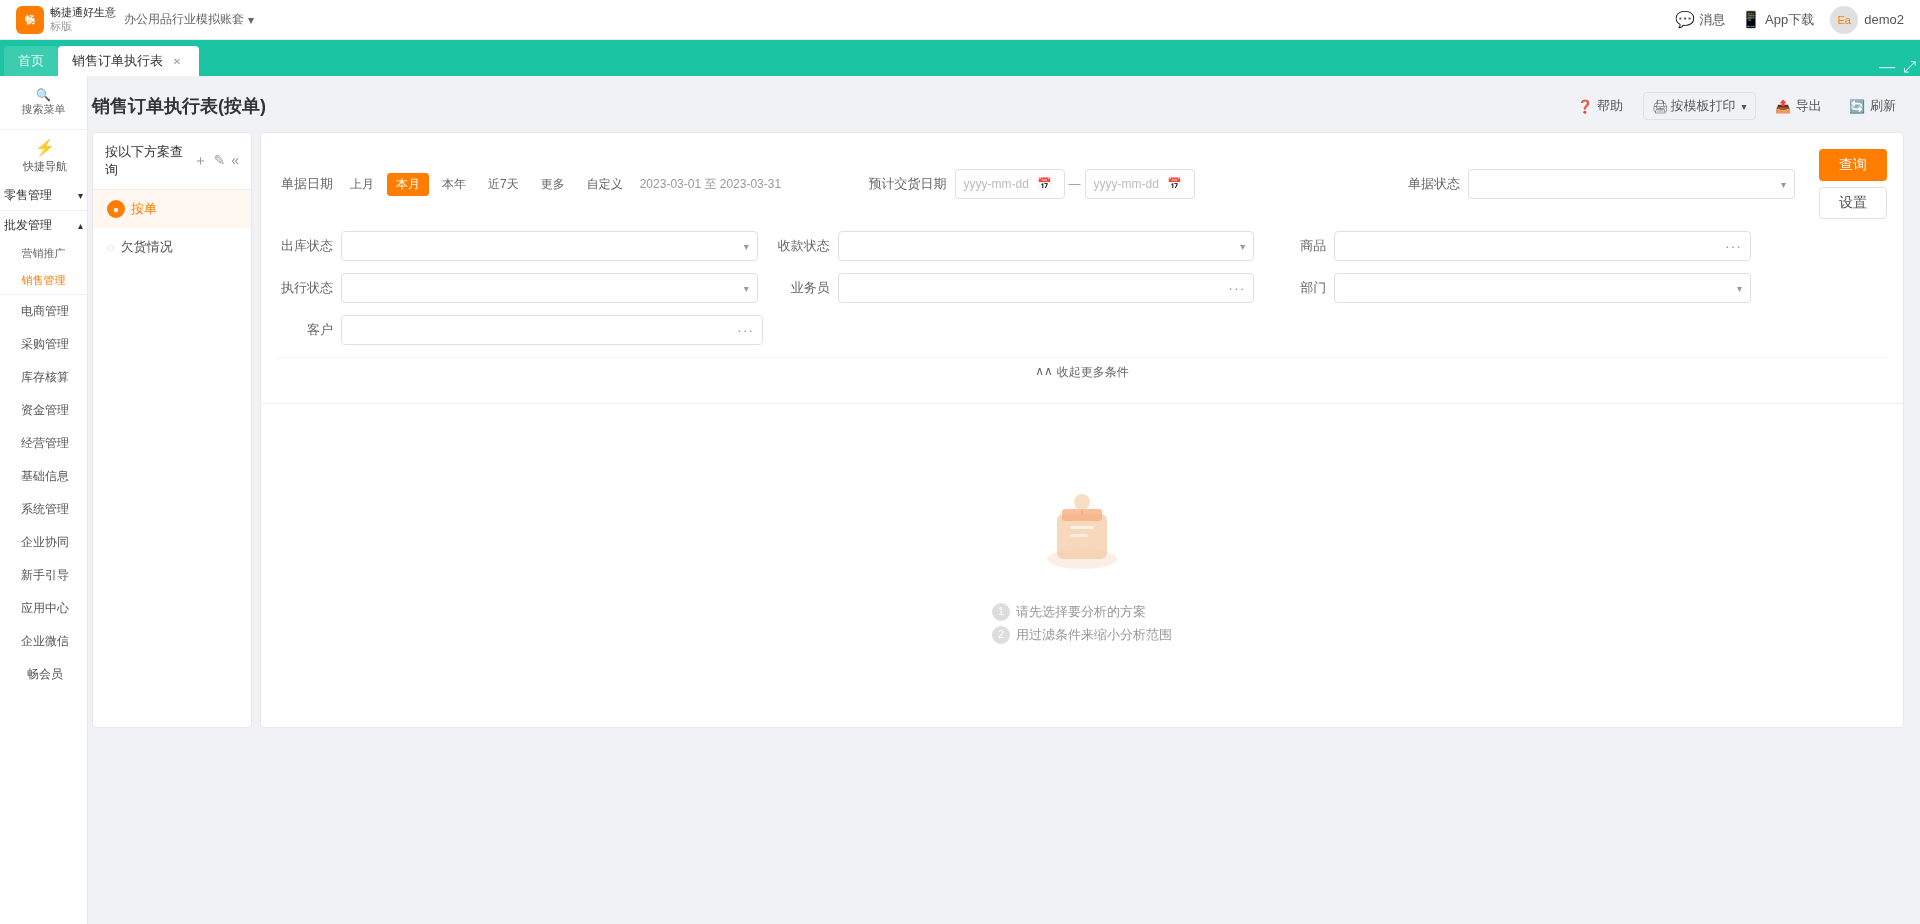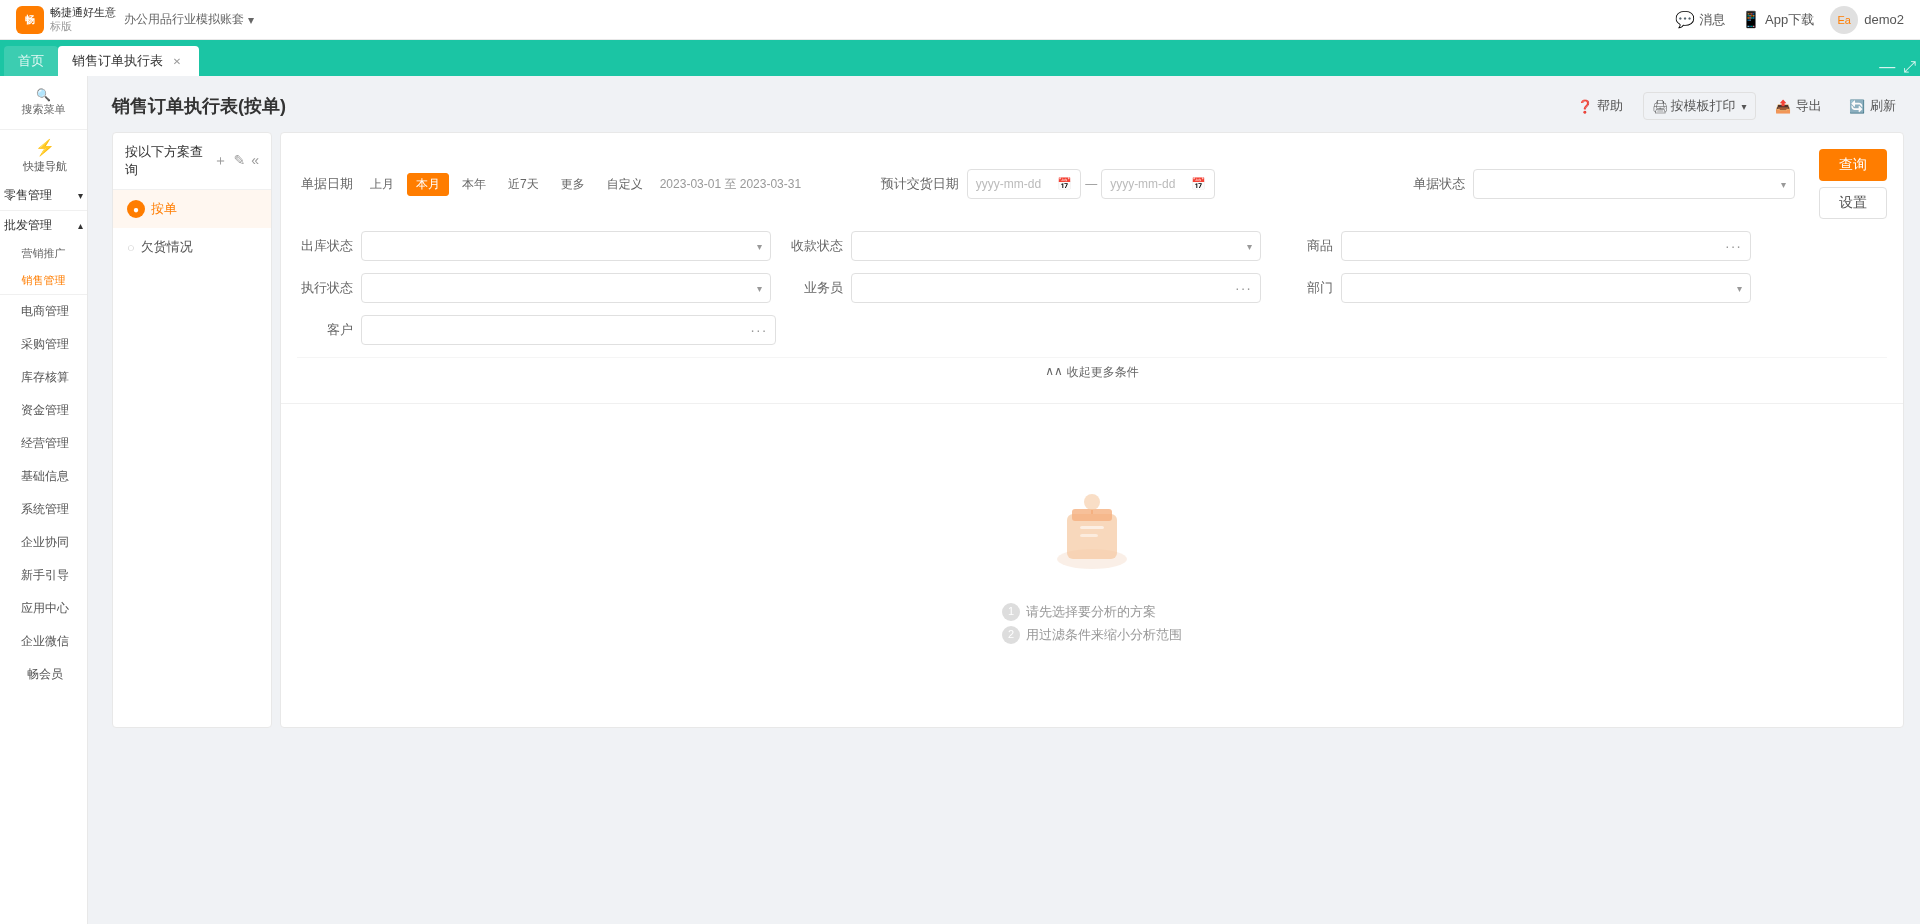--- a/index.html
+++ b/index.html
@@ -111,21 +111,21 @@
       padding: 6px 4px;
       cursor: pointer;
       font-size: 11px;
       color: #666;
       gap: 2px;
     }
     .sidebar-sub-item.active { color: #ff7d00; }
 
     
     .main-content {
-      margin-left: 96px;
+      margin-left: 76px;
       margin-top: 76px;
       padding: 16px;
       min-height: calc(924px - 76px);
     }
 
     
     .page-header {
       display: flex;
       align-items: center;
       justify-content: space-between;
@@ -244,21 +244,21 @@
       height: 30px;
       border: 1px solid #e0e0e0;
       border-radius: 4px;
       padding: 0 8px;
       font-size: 12px;
       color: #999;
       background: #fff;
       cursor: pointer;
       display: flex;
       align-items: center;
-      gap: 16px;
+      gap: 8px;
       min-width: 110px;
     }
     .date-separator { color: #999; font-size: 12px; }
     .date-tags { display: flex; align-items: center; gap: 4px; }
     .date-tag {
       padding: 2px 8px;
       border-radius: 3px;
       font-size: 12px;
       color: #666;
       cursor: pointer;

